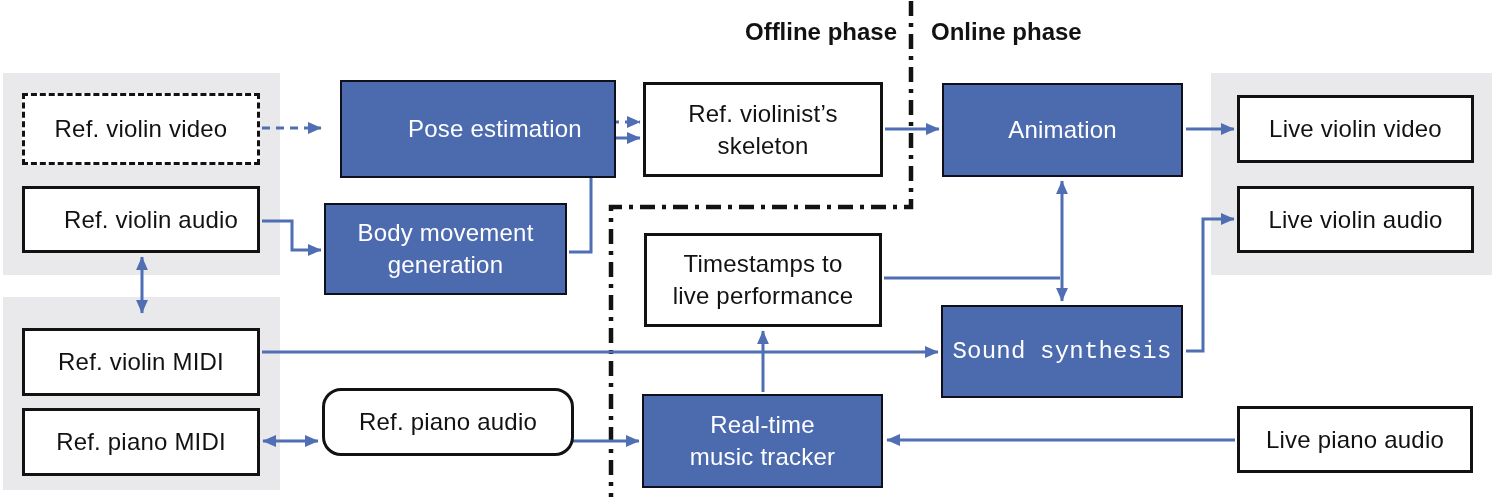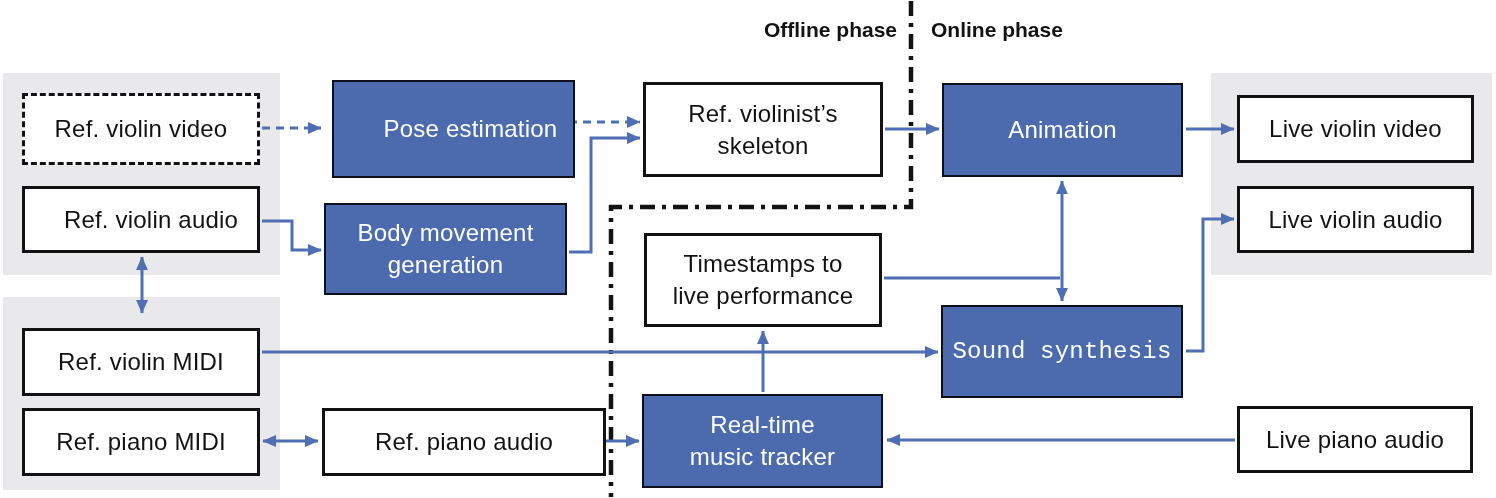--- a/index.html
+++ b/index.html
@@ -36,21 +36,21 @@
     border:3px dashed var(--ink,#121212);
   }
   .blue-box{
     background:var(--box-blue,#4C6BAF);
     border:2.5px solid var(--box-blue-border,#10101C);
     color:var(--text-light,#ffffff);
   }
   .phase-label{
     position:absolute;
     z-index:4;
-    font-size:21px;
+    font-size:24px;
     font-weight:bold;
     color:var(--ink,#121212);
     white-space:nowrap;
   }
   
   .blue-line{stroke:var(--line-blue,#4F6EB3);stroke-width:3;fill:none;}
   .blue-line.dash{stroke-dasharray:8 6;}
   .divider-line{stroke:var(--ink,#121212);stroke-width:4.5;fill:none;stroke-dasharray:15 7 4 7;}
   .ah-fill{fill:var(--line-blue,#4F6EB3);}
 </style>
@@ -101,25 +101,25 @@
   </div>
 
   <div class="node white-box" style="left:22px;top:328px;width:238px;height:68px;">
     <span>Ref. violin MIDI</span>
   </div>
 
   <div class="node white-box" style="left:22px;top:408px;width:238px;height:68px;">
     <span>Ref. piano MIDI</span>
   </div>
 
-  <div class="node white-box" style="left:322px;top:408px;width:284px;height:68px;">
+  <div class="node white-box" style="left:322px;top:388px;width:252px;height:68px;border-radius:19px;">
     <span>Ref. piano audio</span>
   </div>
 
-  <div class="node blue-box" style="left:332px;top:80px;width:243px;height:98px;padding-left:34px;">
+  <div class="node blue-box" style="left:340px;top:80px;width:276px;height:98px;padding-left:34px;">
     <span>Pose estimation</span>
   </div>
 
   <div class="node blue-box" style="left:324px;top:203px;width:243px;height:92px;">
     <span>Body movement
 generation</span>
   </div>
 
   <div class="node white-box" style="left:643px;top:82px;width:240px;height:95px;">
     <span>Ref. violinist’s

